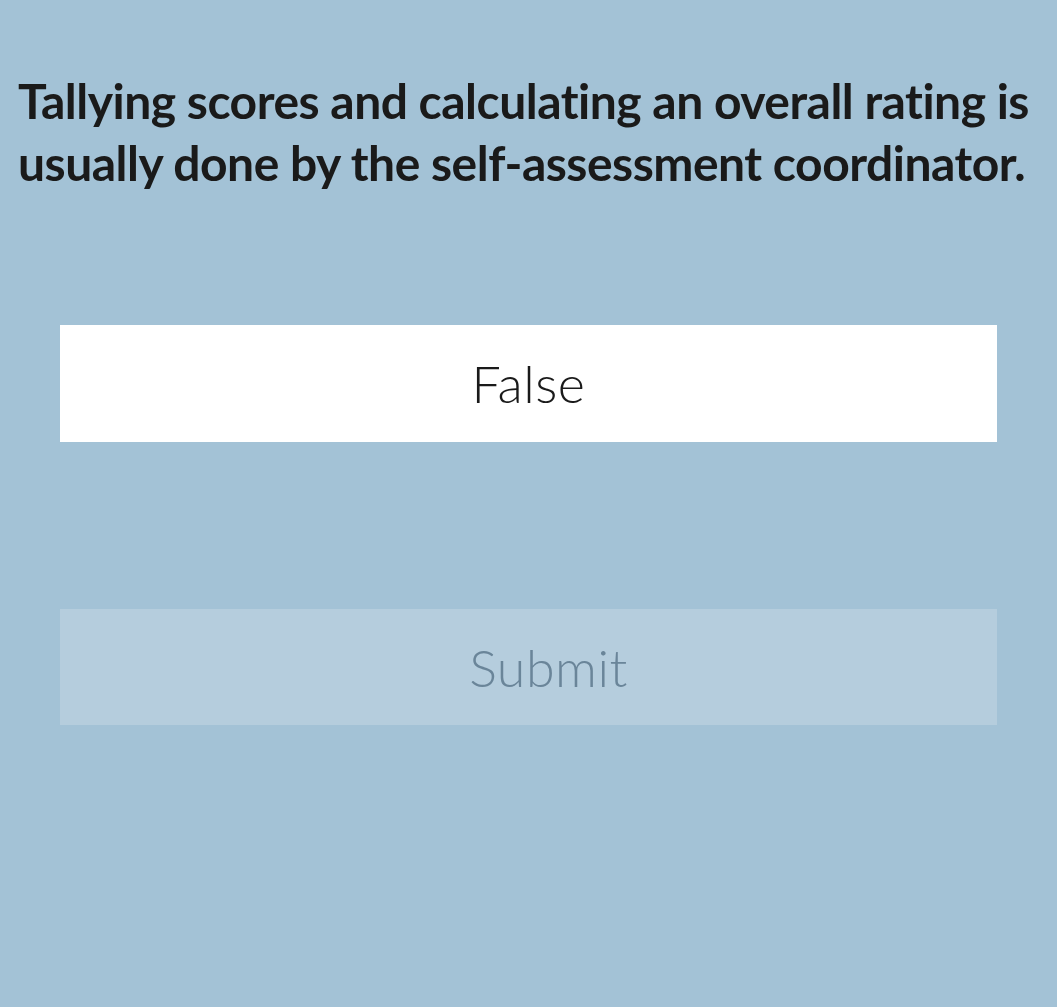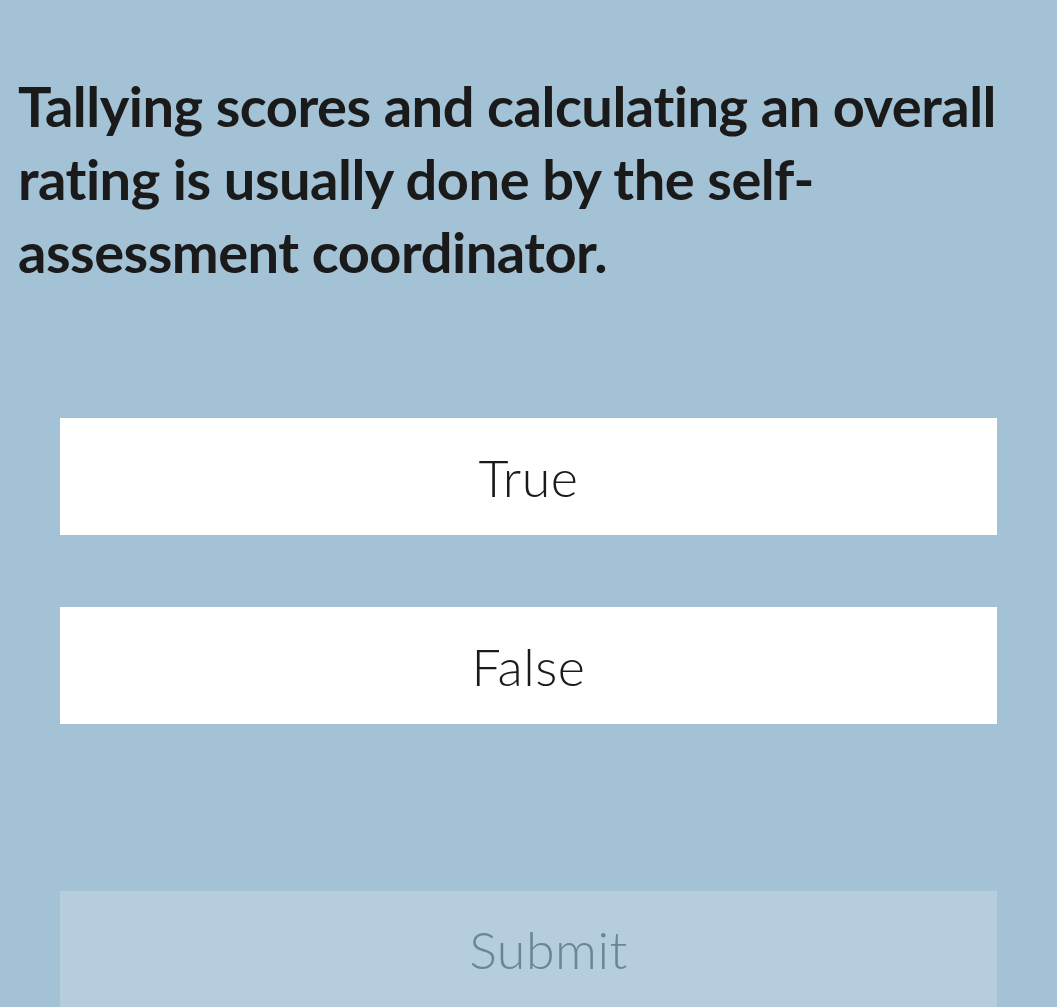--- a/index.html
+++ b/index.html
@@ -9,21 +9,21 @@
     }
     body {
       width: 1057px;
       height: 1007px;
       background-color: #a3c2d6;
       font-family: 'Lato', 'Segoe UI', -apple-system, sans-serif;
       padding: 0;
       overflow: hidden;
     }
     .question-text {
-      font-size: 56px;
+      font-size: 48px;
       font-weight: 700;
       color: #1a1a1a;
       line-height: 1.3;
       padding: 70px 20px 0 18px;
       letter-spacing: -0.5px;
     }
     .options-container {
       padding: 130px 60px 0 60px;
     }
     .option-button {
@@ -62,23 +62,20 @@
       padding-left: 40px;
     }
   </style>
 </head>
 <body>
 
 <div class="question-text">Tallying scores and calculating an overall rating is usually done by the self-assessment coordinator.</div>
 
 <div class="options-container">
   <button class="option-button">
-    <span>True</span>
-  </button>
-  <button class="option-button">
     <span>False</span>
   </button>
 </div>
 
 <div class="submit-container">
   <button class="submit-button">
     <span>Submit</span>
   </button>
 </div>
 

